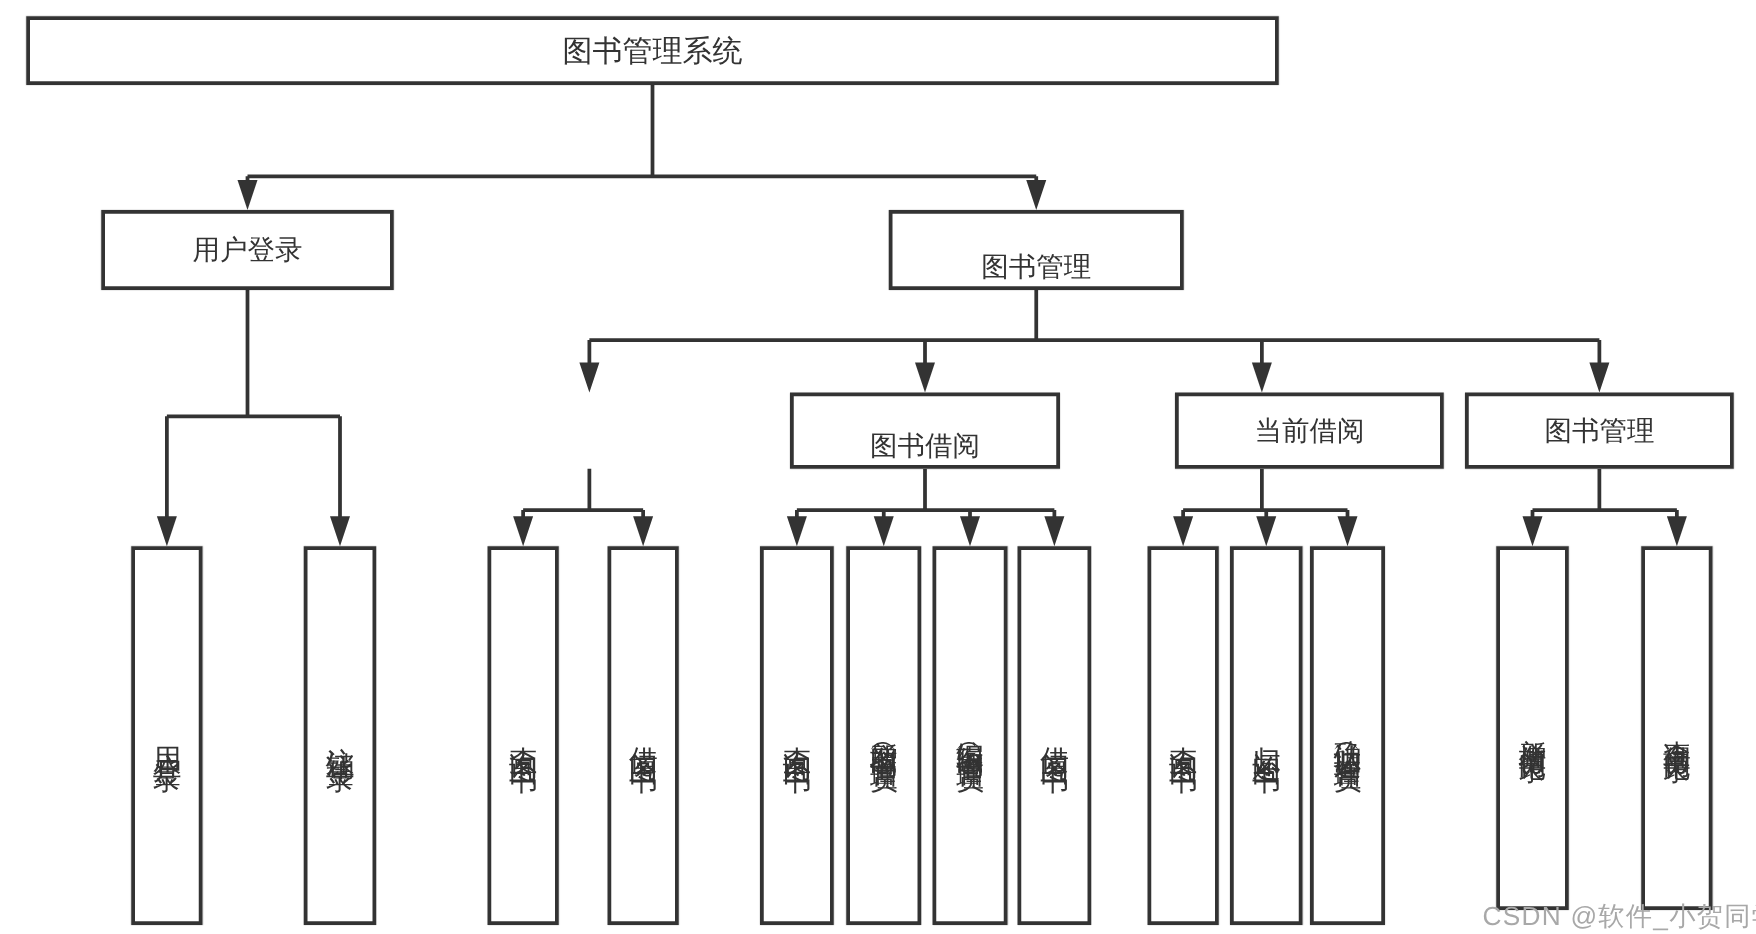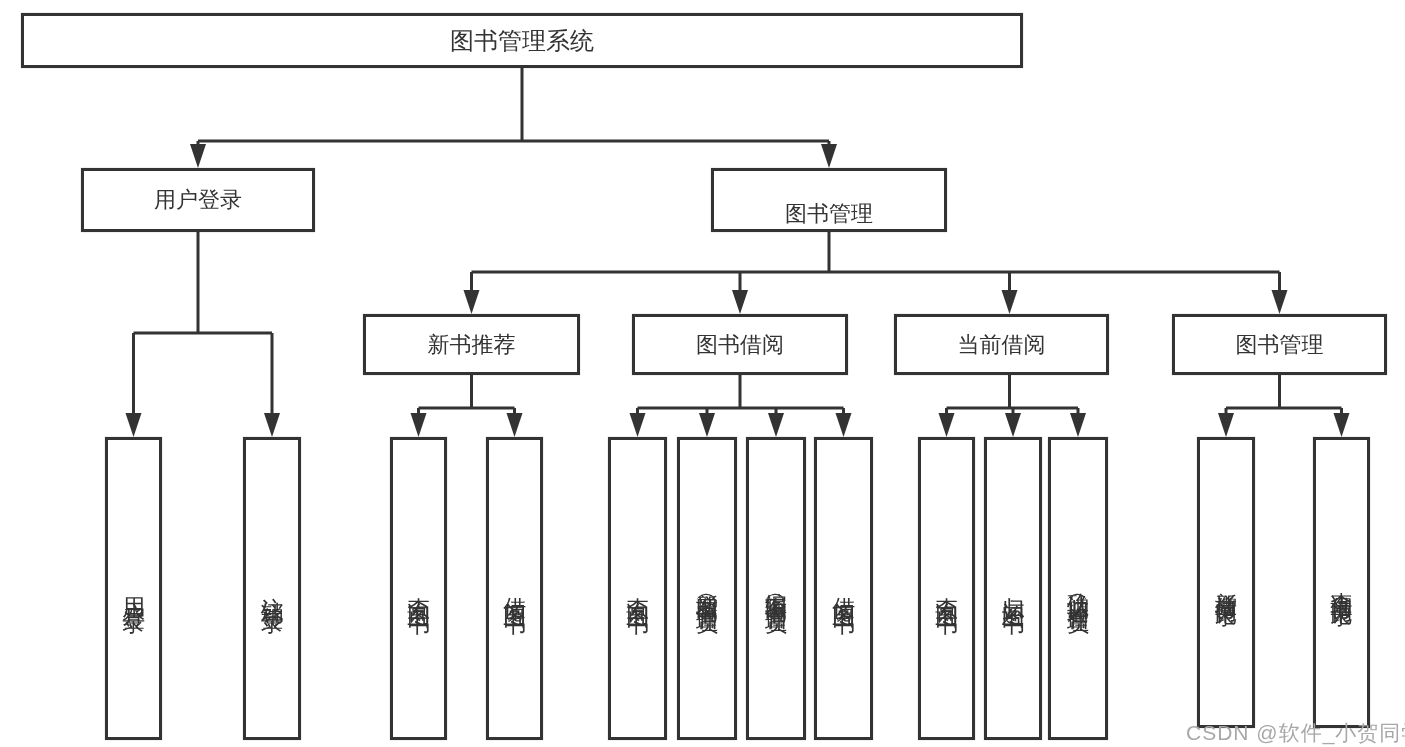--- a/index.html
+++ b/index.html
@@ -105,27 +105,24 @@
     <span>图书管理系统</span>
   </div>
 
   <div class="box" style="left:81px;top:168px;width:234px;height:64px;">
     <span>用户登录</span>
   </div>
   <div class="box" style="left:711px;top:168px;width:236px;height:64px;align-items:flex-end;">
     <span>图书管理</span>
   </div>
 
-  <div class="box" style="left:363px;top:314px;width:217px;height:61px;">
-    <span>新书推荐</span>
-  </div>
-  <div class="box" style="left:632px;top:314px;width:216px;height:61px;">
+  <div class="box" style="left:632px;top:314px;width:216px;height:61px;align-items:flex-end;">
     <span>图书借阅</span>
   </div>
-  <div class="box" style="left:894px;top:314px;width:215px;height:61px;">
+  <div class="box" style="left:940px;top:314px;width:215px;height:61px;">
     <span>当前借阅</span>
   </div>
   <div class="box" style="left:1172px;top:314px;width:215px;height:61px;">
     <span>图书管理</span>
   </div>
 
   <div class="box vbox" style="left:105px;top:437px;width:57px;height:303px;">
     <span>用户登录</span>
   </div>
   <div class="box vbox" style="left:243px;top:437px;width:58px;height:303px;">

